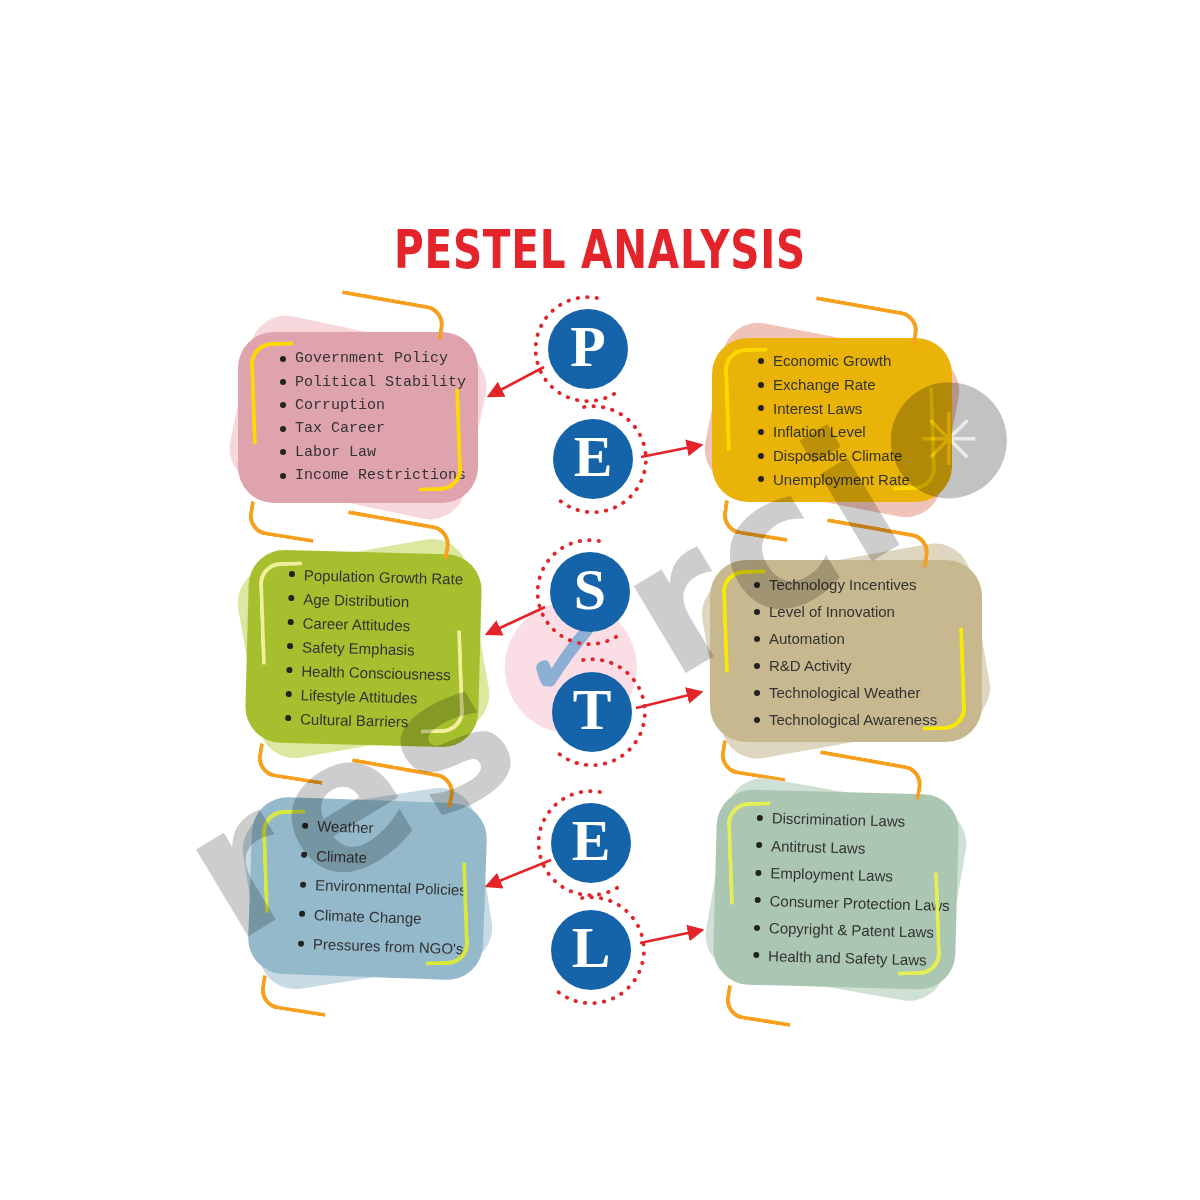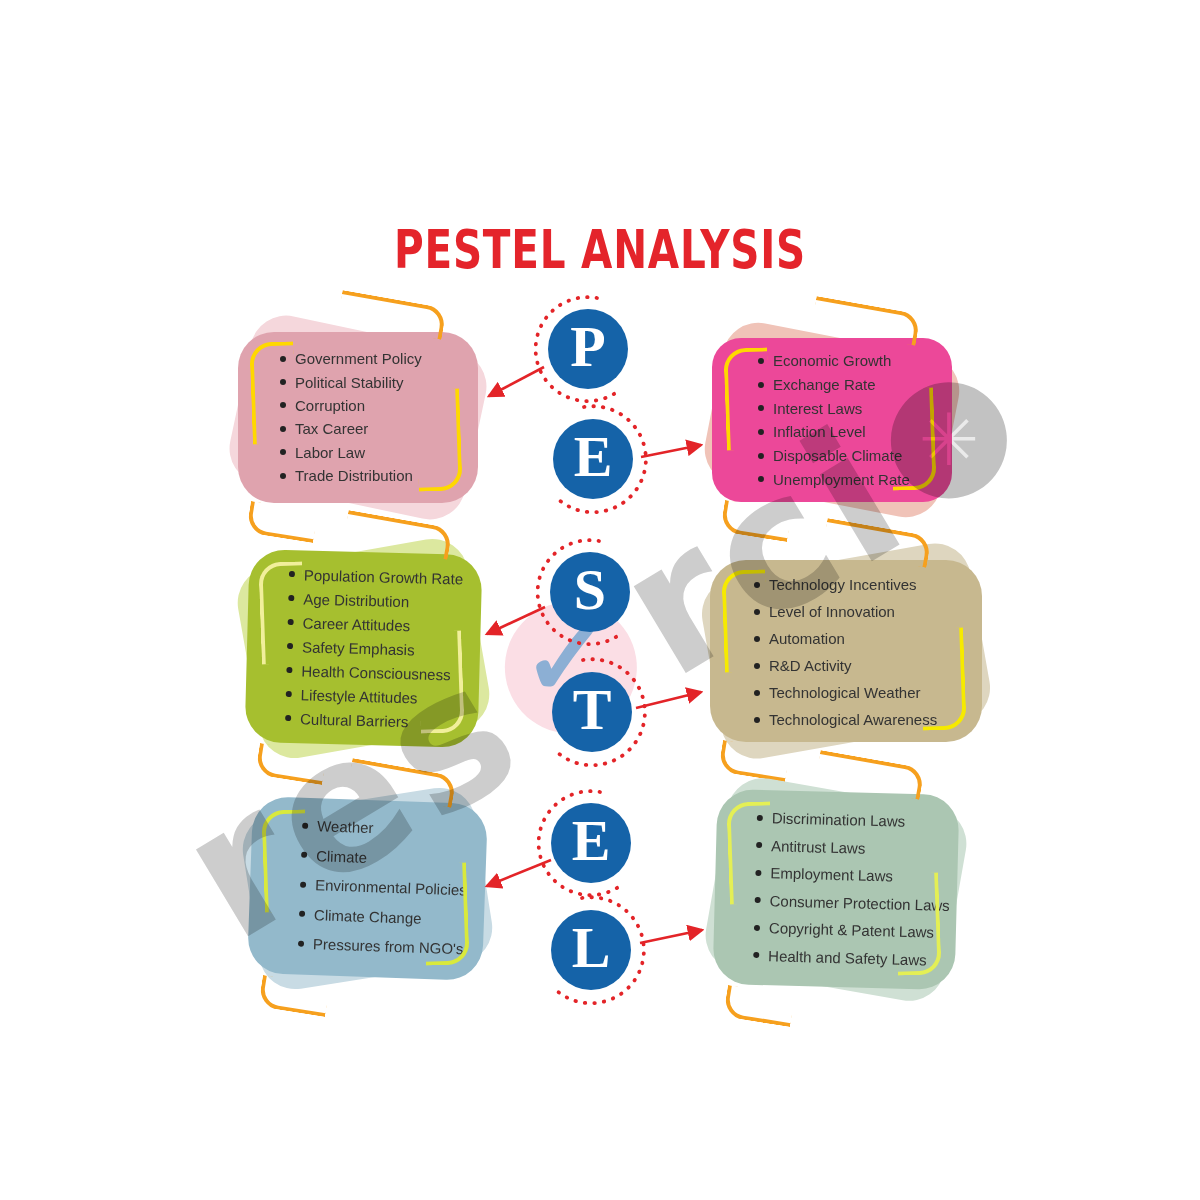--- a/index.html
+++ b/index.html
@@ -32,28 +32,28 @@
   
   .br-tr { left:42%; top:-33px; width:102px; height:28px; border-color:#f6a01e;
            border-top:4.5px solid #f6a01e; border-right:4.5px solid #f6a01e;
            border-top-right-radius:20px; transform:rotate(10deg); }
   .br-bl { left:10px; bottom:-35px; width:64px; height:28px;
            border-bottom:4.5px solid #f6a01e; border-left:4.5px solid #f6a01e;
            border-bottom-left-radius:20px; transform:rotate(9deg); }
   
   .g-political { left:238px; top:332px; width:240px; height:171px; }
   .g-political .shadow { background:#f5d7dc; transform:rotate(12deg); }
-  .g-political .bx { background:#dfa3ae; }
+  .g-political .bx { background:#dfa3ae;font-family:Liberation Mono, monospace; }
   .g-political ul { padding:15px 6px 0 42px; }
   .g-political li { height:23.4px; font-size:15px; }
   .g-political .br-tl, .g-political .br-br { border-color:#ffd800; }
 
   .g-economic { left:712px; top:338px; width:240px; height:164px; }
   .g-economic .shadow { background:#f0c3b8; transform:rotate(11deg); }
-  .g-economic .bx { background:#ec4899;border-radius:29px; }
+  .g-economic .bx { background:#eab308; }
   .g-economic ul { padding:11px 6px 0 46px; }
   .g-economic li { height:23.7px; font-size:15px; }
   .g-economic .br-tl, .g-economic .br-br { border-color:#ffd800; }
 
   .g-social { left:247px; top:552px; width:233px; height:193px; }
   .g-social .shadow { background:#dce89f; transform:rotate(-10deg); }
   .g-social .bx { background:#a6bf2f; transform:rotate(1.5deg); }
   .g-social ul { padding:12px 4px 0 40px; }
   .g-social li { height:24px; font-size:15px; }
   .g-social .br-tl, .g-social .br-br { border-color:#f1ef9b; }
@@ -130,21 +130,21 @@
     <div class="shadow"></div>
     <div class="br br-tr"></div>
     <div class="br br-bl"></div>
     <div class="bx">
       <ul>
           <li>Government Policy</li>
           <li>Political Stability</li>
           <li>Corruption</li>
           <li>Tax Career</li>
           <li>Labor Law</li>
-          <li>Trade Distribution</li>
+          <li>Income Restrictions</li>
         </ul>
     </div>
     <div class="br br-tl"></div>
     <div class="br br-br"></div>
   </div>
 
   <div class="group g-economic">
     <div class="shadow"></div>
     <div class="br br-tr"></div>
     <div class="br br-bl"></div>

